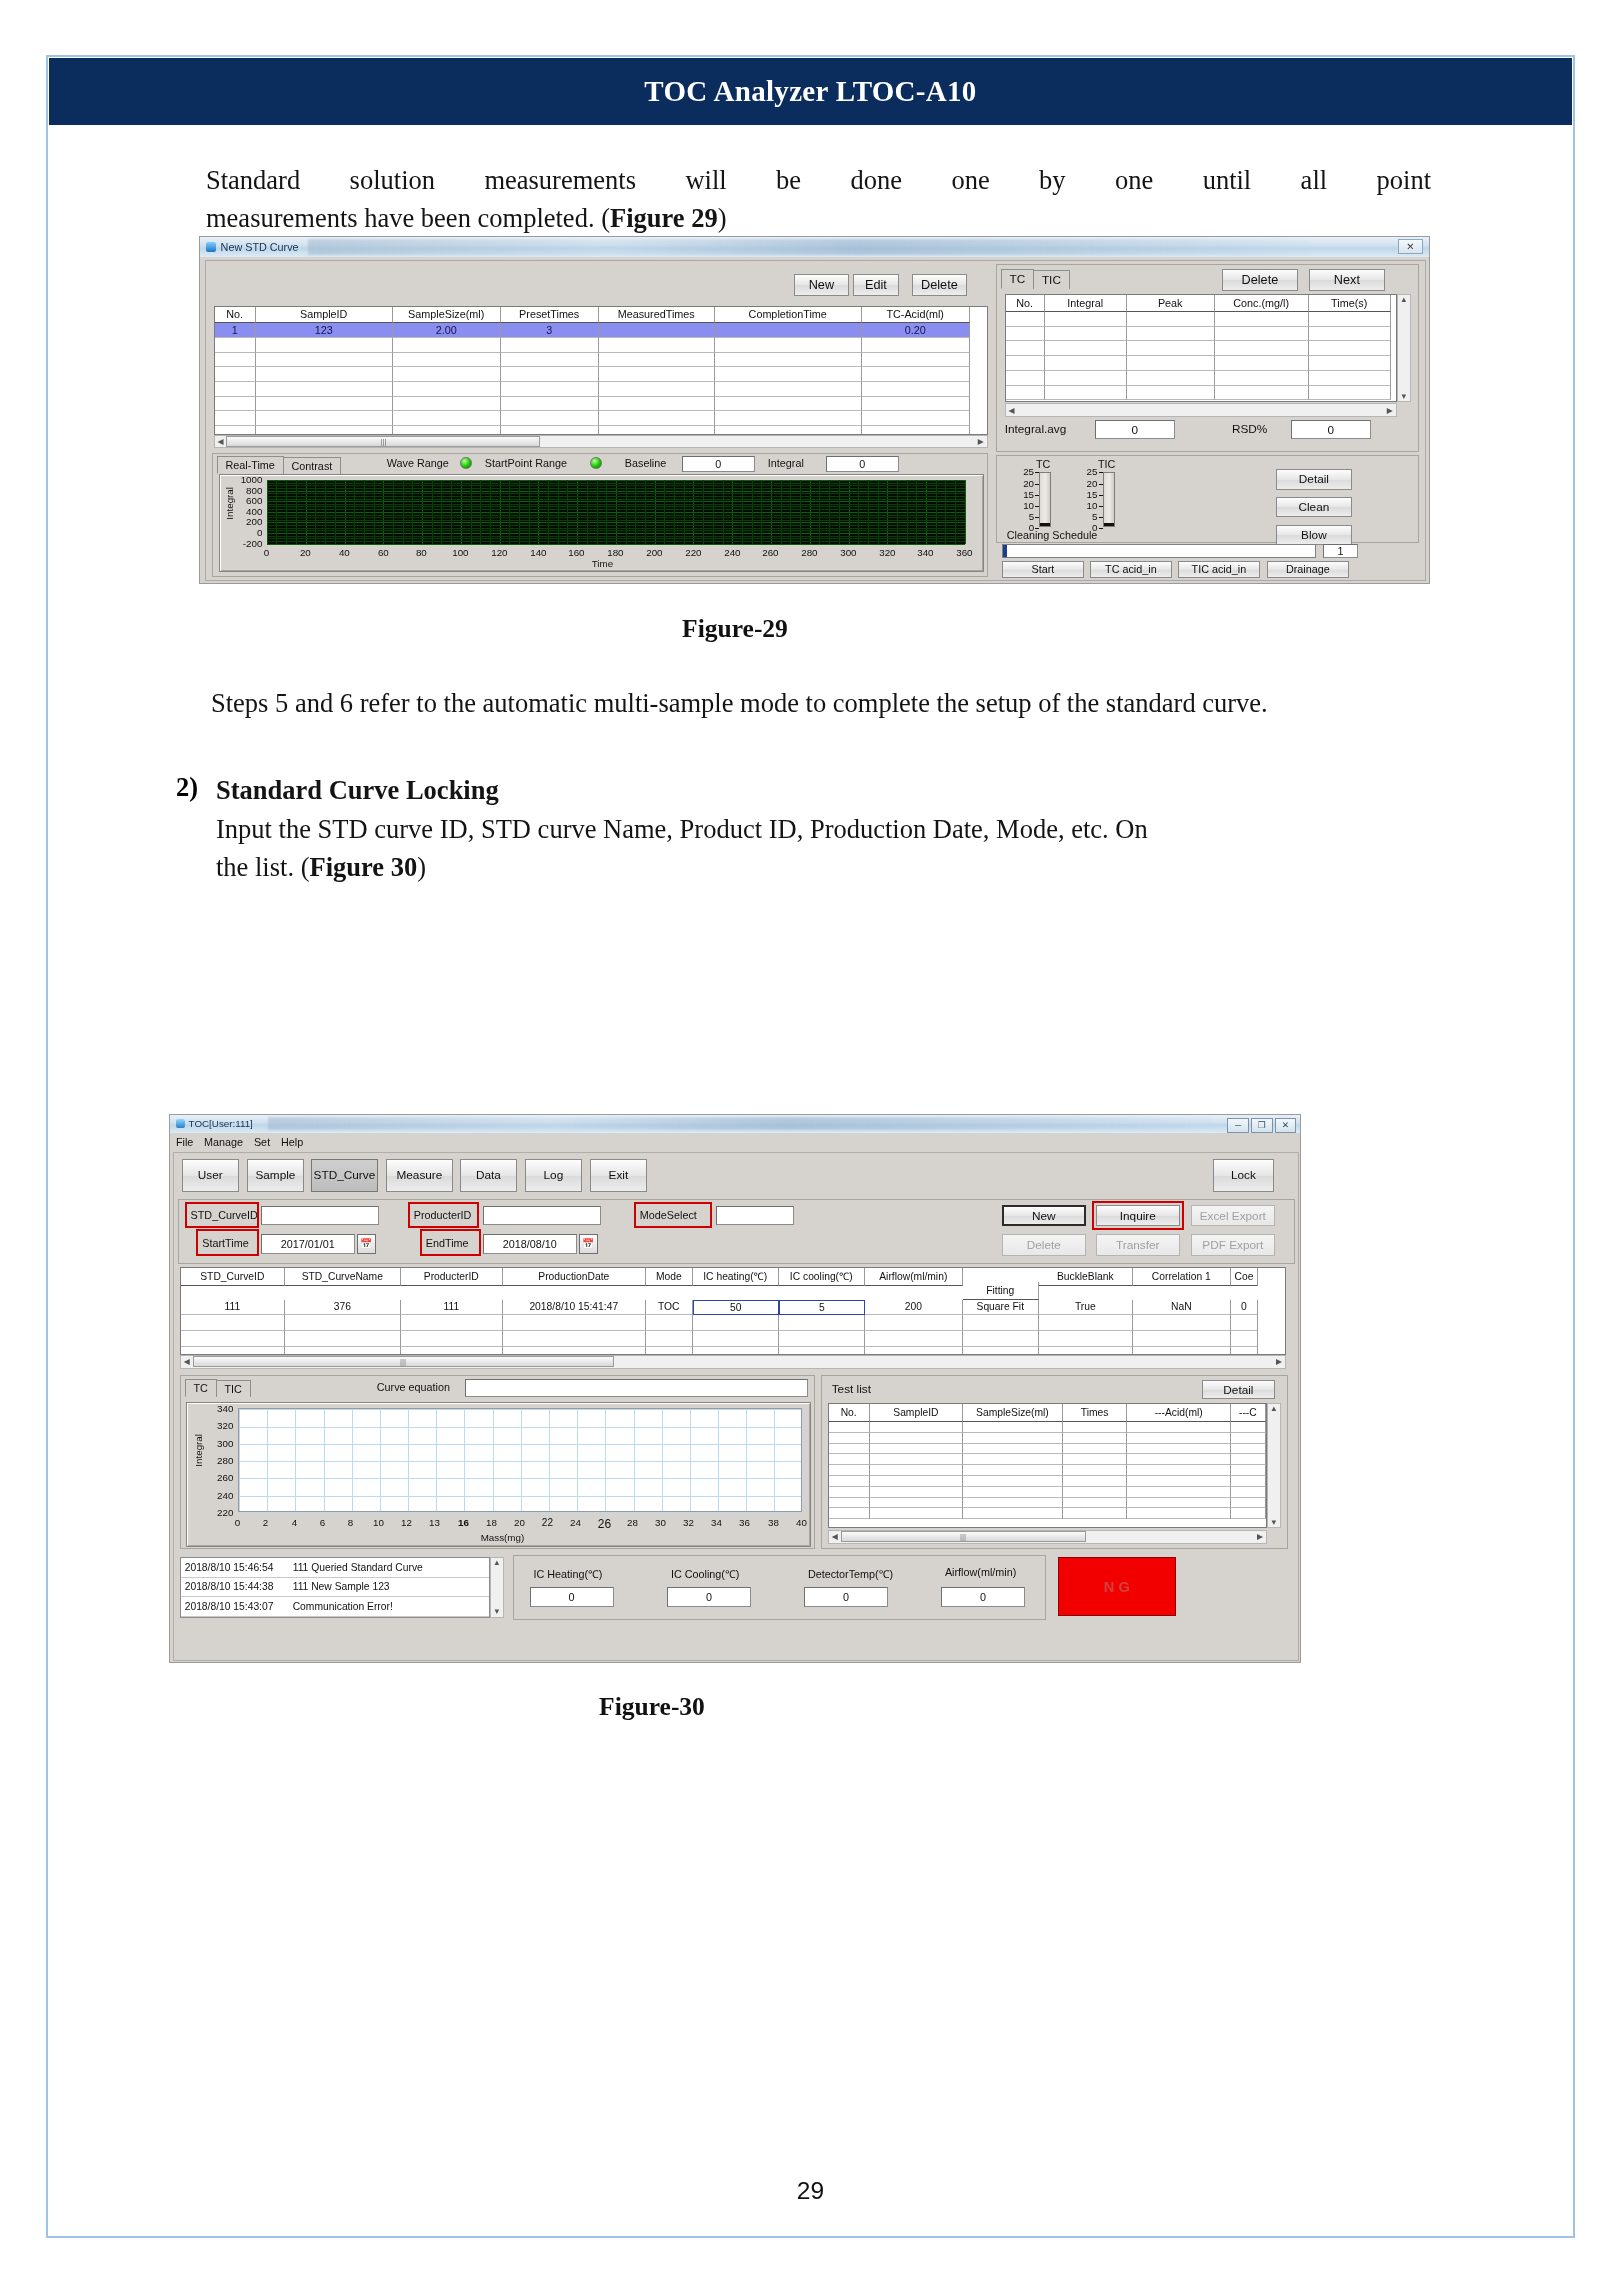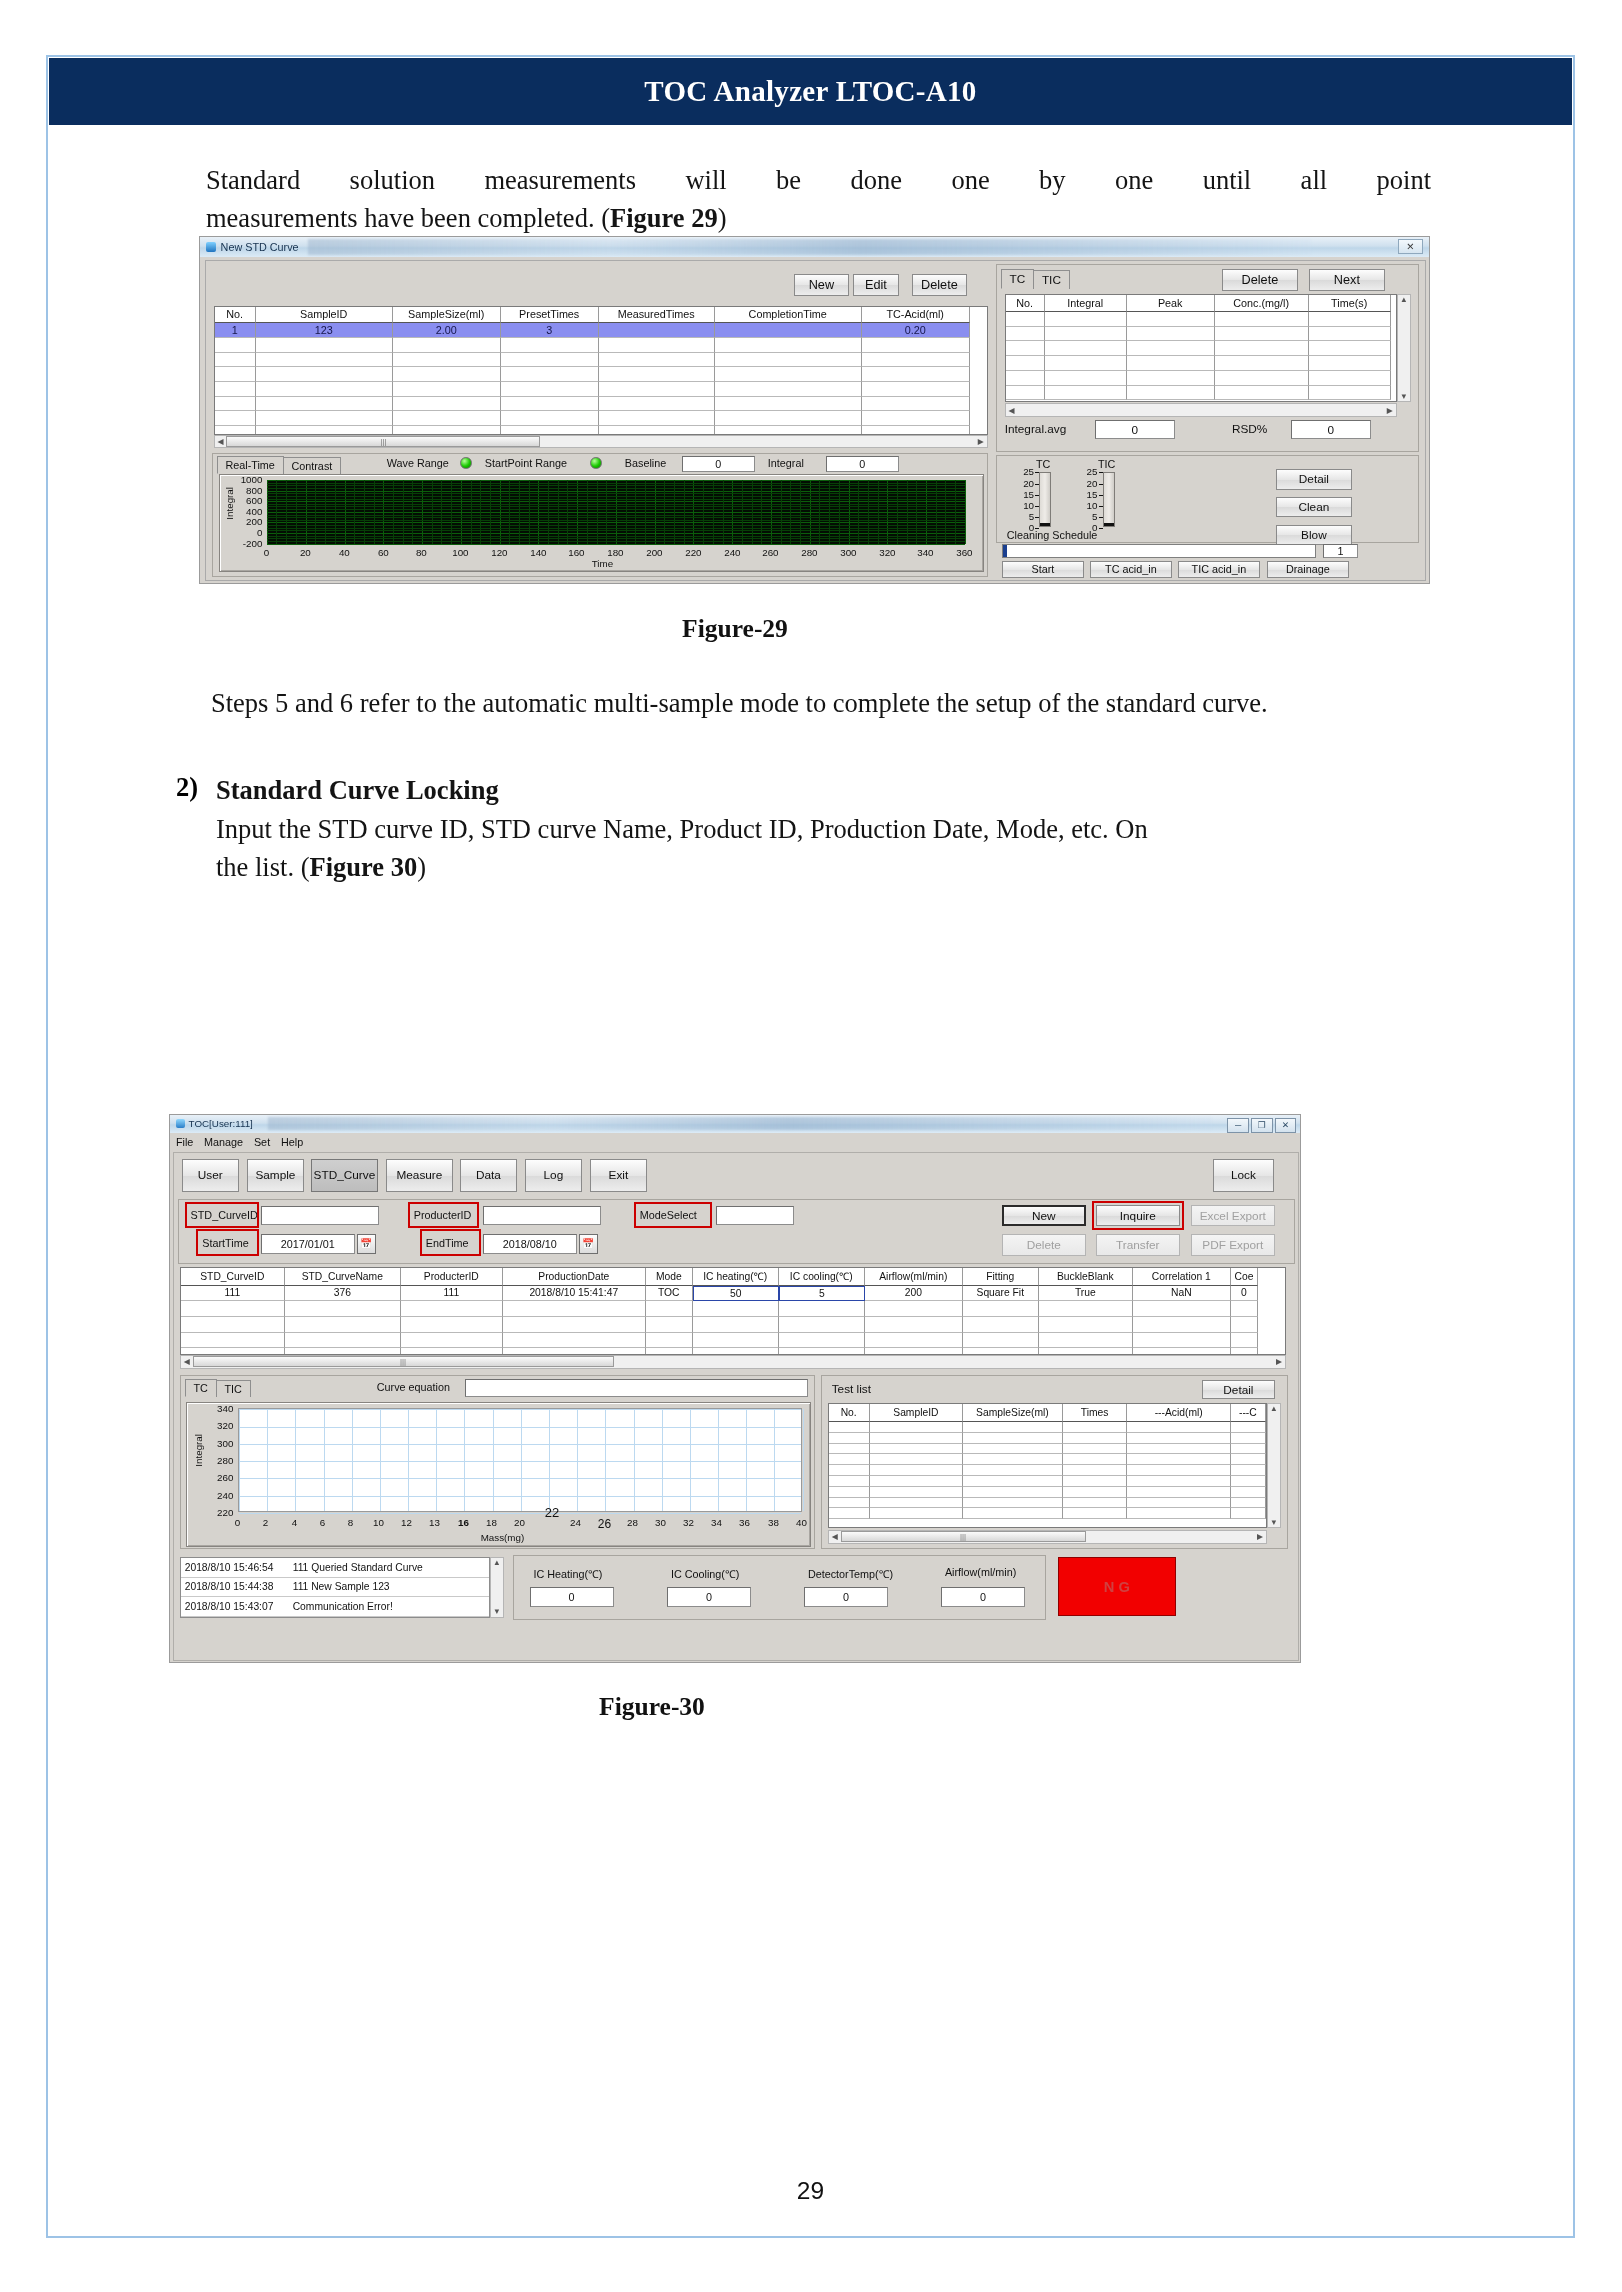--- a/index.html
+++ b/index.html
@@ -819,21 +819,21 @@
       <div class="gridtbl" id="f30-maintable" style="left:5.9px; top:114px; width:1106px; height:88px;">
           <div class="gtrow">
             <div class="gth" style="width: 104px; height: 17.6px; font-size: 10.3px;">STD_CurveID</div>
             <div class="gth" style="width: 116px; height: 17.6px; font-size: 10.3px;">STD_CurveName</div>
             <div class="gth" style="width: 102px; height: 17.6px; font-size: 10.3px;">ProducterID</div>
             <div class="gth" style="width: 143px; height: 17.6px; font-size: 10.3px;">ProductionDate</div>
             <div class="gth" style="width: 47px; height: 17.6px; font-size: 10.3px;">Mode</div>
             <div class="gth" style="width: 86px; height: 17.6px; font-size: 10.3px;">IC heating(℃)</div>
             <div class="gth" style="width: 86px; height: 17.6px; font-size: 10.3px;">IC cooling(℃)</div>
             <div class="gth" style="width: 98px; height: 17.6px; font-size: 10.3px;">Airflow(ml/min)</div>
-            <div class="gth" style="width: 76px; height: 17.6px; font-size: 10.3px;">Fitting</div>
+            <div class="gth" style="width: 76px; height: 17.6px; font-size: 10.3px; margin-top: 14px;">Fitting</div>
             <div class="gth" style="width: 94px; height: 17.6px; font-size: 10.3px;">BuckleBlank</div>
             <div class="gth" style="width: 98px; height: 17.6px; font-size: 10.3px;">Correlation 1</div>
             <div class="gth" style="width: 27.4px; height: 17.6px; font-size: 10.3px;">Coe</div>
           </div>
           <div class="gtrow">
             <div class="gtd" style="width: 104px; height: 15.7px; font-size: 10.3px;">111</div>
             <div class="gtd" style="width: 116px; height: 15.7px; font-size: 10.3px;">376</div>
             <div class="gtd" style="width: 102px; height: 15.7px; font-size: 10.3px;">111</div>
             <div class="gtd" style="width: 143px; height: 15.7px; font-size: 10.3px;">2018/8/10 15:41:47</div>
             <div class="gtd" style="width: 47px; height: 15.7px; font-size: 10.3px;">TOC</div>
@@ -970,21 +970,21 @@
               <div class="xtick" style="left: 67px; width: 23.5px; top: 114px; font-size: 9.8px;">2</div>
               <div class="xtick" style="left: 96px; width: 23.5px; top: 114px; font-size: 9.8px;">4</div>
               <div class="xtick" style="left: 124px; width: 23.5px; top: 114px; font-size: 9.8px;">6</div>
               <div class="xtick" style="left: 152px; width: 23.5px; top: 114px; font-size: 9.8px;">8</div>
               <div class="xtick" style="left: 180px; width: 23.5px; top: 114px; font-size: 9.8px;">10</div>
               <div class="xtick" style="left: 208px; width: 23.5px; top: 114px; font-size: 9.8px;">12</div>
               <div class="xtick" style="left: 236px; width: 23.5px; top: 114px; font-size: 9.8px;">13</div>
               <div class="xtick" style="left: 265px; width: 23.5px; top: 114px; font-size: 9.8px; font-weight: bold;">16</div>
               <div class="xtick" style="left: 293px; width: 23.5px; top: 114px; font-size: 9.8px;">18</div>
               <div class="xtick" style="left: 321px; width: 23.5px; top: 114px; font-size: 9.8px;">20</div>
-              <div class="xtick" style="left: 349px; width: 23.5px; top: 102px; font-size: 13px; text-align: right;">22</div>
+              <div class="xtick" style="left: 349px; width: 23.5px; top: 114px; font-size: 10px;">22</div>
               <div class="xtick" style="left: 377px; width: 23.5px; top: 114px; font-size: 9.8px;">24</div>
               <div class="xtick" style="left: 406px; width: 23.5px; top: 114px; font-size: 12px;">26</div>
               <div class="xtick" style="left: 434px; width: 23.5px; top: 114px; font-size: 9.8px;">28</div>
               <div class="xtick" style="left: 462px; width: 23.5px; top: 114px; font-size: 9.8px;">30</div>
               <div class="xtick" style="left: 490px; width: 23.5px; top: 114px; font-size: 9.8px;">32</div>
               <div class="xtick" style="left: 518px; width: 23.5px; top: 114px; font-size: 9.8px;">34</div>
               <div class="xtick" style="left: 546px; width: 23.5px; top: 114px; font-size: 9.8px;">36</div>
               <div class="xtick" style="left: 575px; width: 23.5px; top: 114px; font-size: 9.8px;">38</div>
               <div class="xtick" style="left: 603px; width: 23.5px; top: 114px; font-size: 9.8px;">40</div>
             </div>

